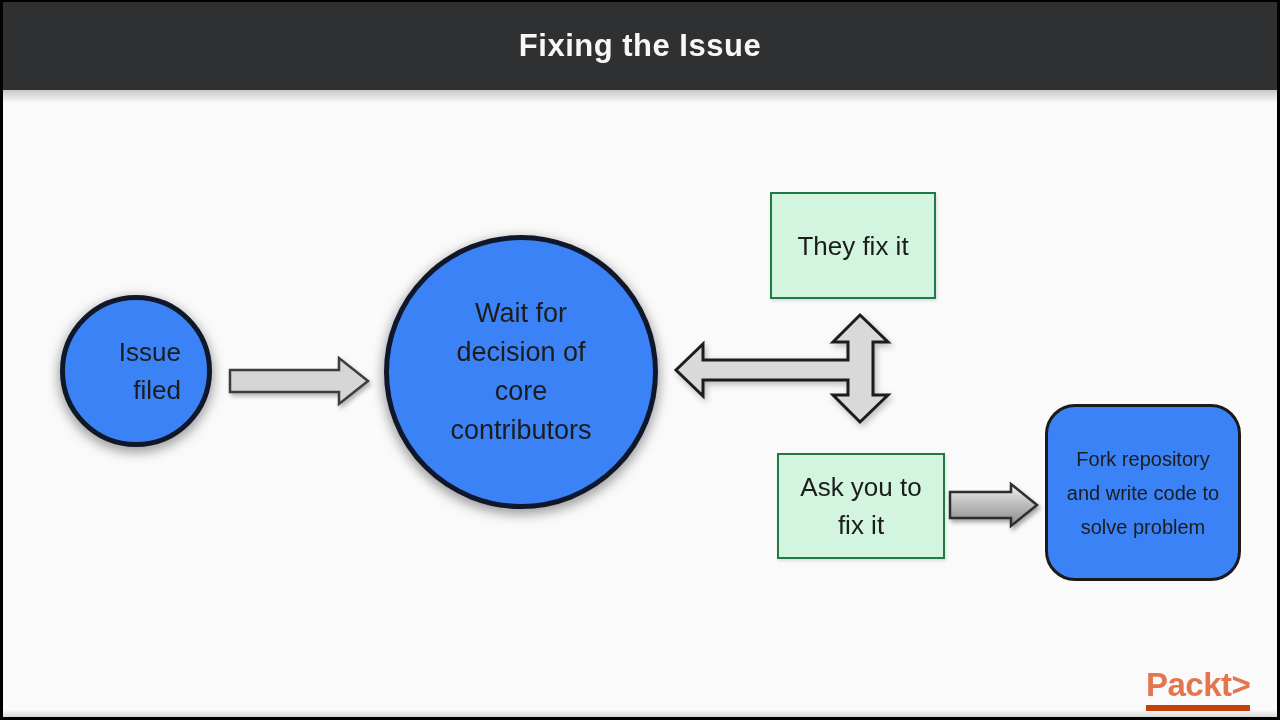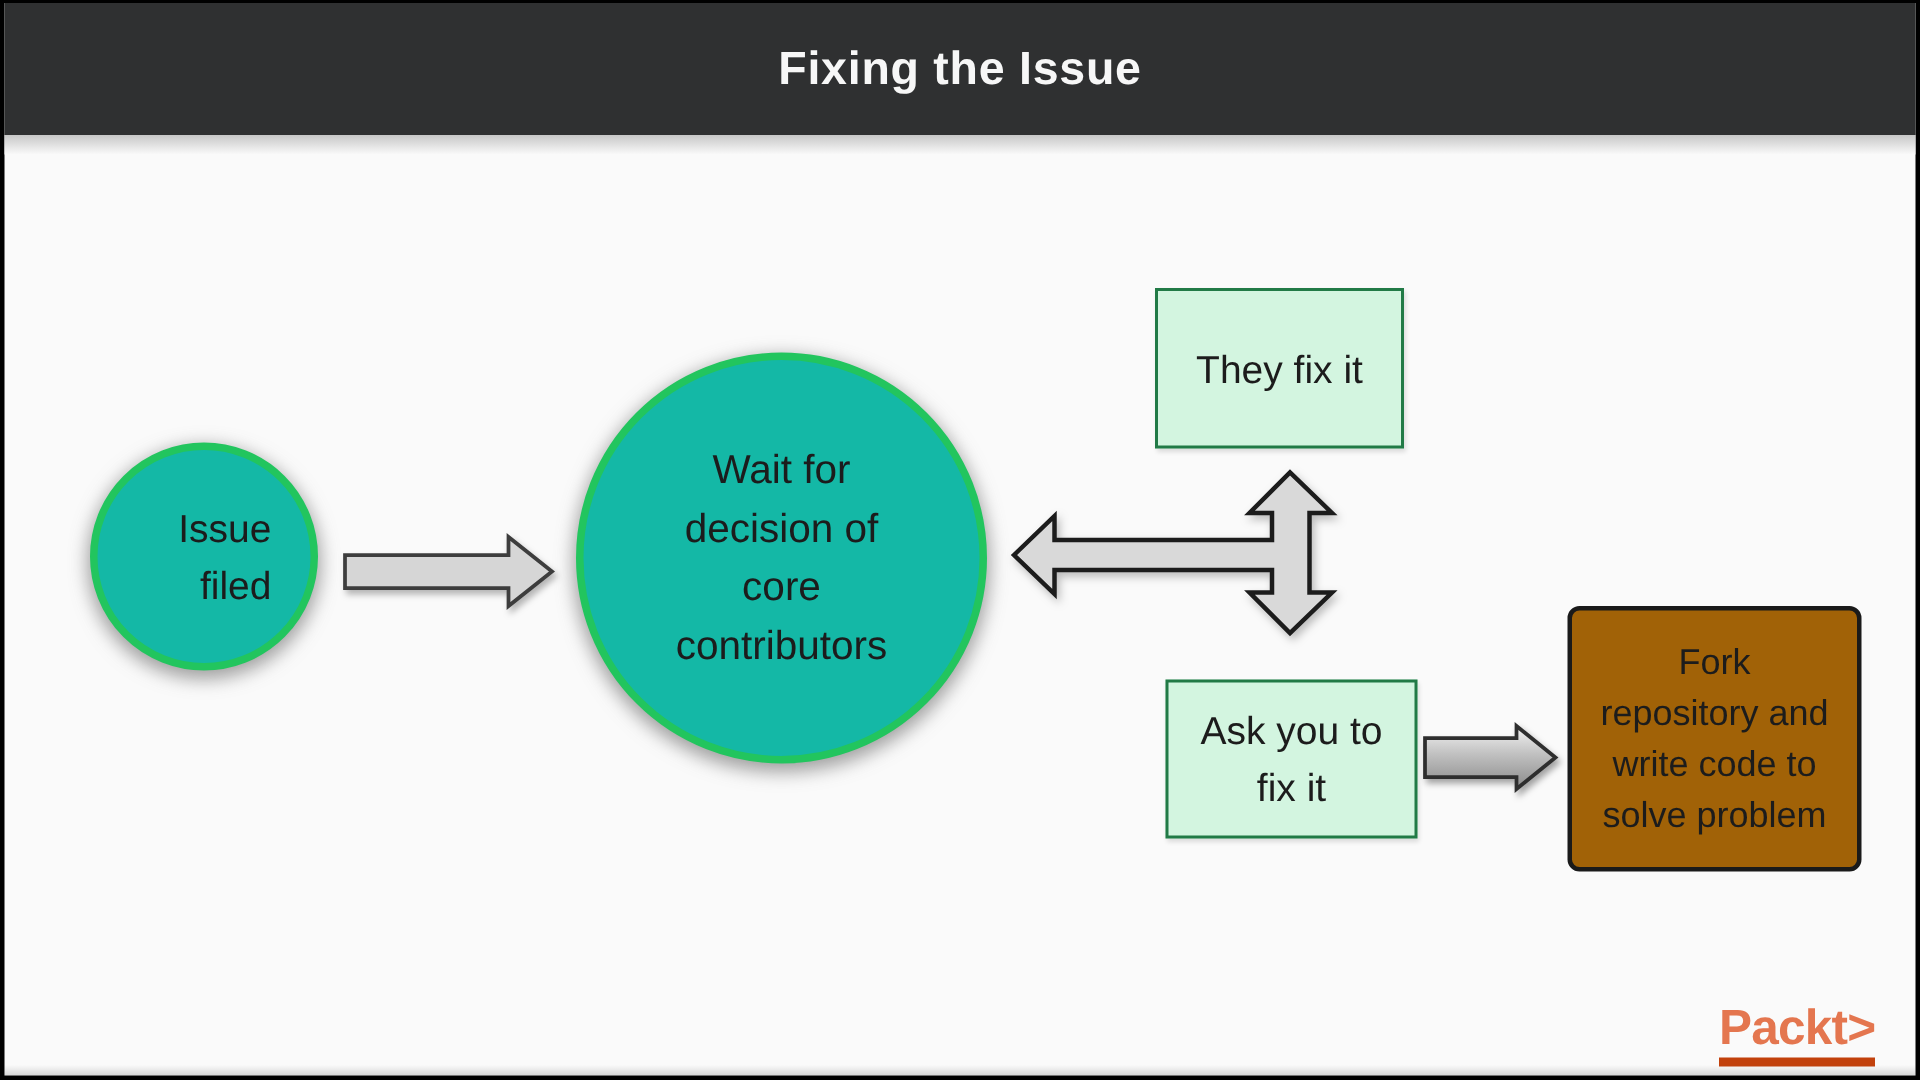--- a/index.html
+++ b/index.html
@@ -26,21 +26,21 @@
     background:linear-gradient(to bottom, #c7c7c7, #fafafa);
   }
   .bottom-fade {
     position:absolute; left:0; right:0; bottom:0; height:7px;
     background:linear-gradient(to bottom, rgba(0,0,0,0), rgba(0,0,0,0.14));
   }
 
   
   .circle {
     position:absolute; border-radius:50%;
-    background:#14b8a6; border:5px solid #22c55e;
+    background:#3b82f6; border:5px solid #0f172a;
     box-shadow:0 4px 11px 2px rgba(105,105,105,0.6);
     display:flex; align-items:center; justify-content:center;
     text-align:center; color:#1c1c1c;
   }
   .circle-issue { left:57px; top:293px; width:152px; height:152px; font-size:26px; line-height:38px; }
   .circle-issue span { width:90px;text-align:right; }
   .circle-wait { left:381px; top:233px; width:274px; height:274px; font-size:27px; line-height:39px; }
   .circle-wait span { width:182px; }
 
   
@@ -51,23 +51,23 @@
     display:flex; align-items:center; justify-content:center;
     text-align:center; color:#1c1c1c; font-size:26px; line-height:38px;
   }
   .gbox-they { left:767px; top:190px; width:166px; height:107px; }
   .gbox-ask  { left:774px; top:451px; width:168px; height:106px; }
   .gbox-ask span { width:142px; }
 
   
   .result-box {
     position:absolute; left:1042px; top:402px; width:196px; height:177px;
-    background:#a16207; border:3px solid #1a1a1a; border-radius:8px;
+    background:#3b82f6; border:3px solid #1a1a1a; border-radius:30px;
     display:flex; align-items:center; justify-content:center;
-    text-align:center; color:#1c1c1c; font-size:24px; line-height:34px;
+    text-align:center; color:#1c1c1c; font-size:20px; line-height:34px;
   }
   .result-box span { width:158px; }
 
   
   .arrow { position:absolute; }
   .a1 { left:224px; top:352px; filter:drop-shadow(2px 3px 2px rgba(0,0,0,0.28)); }
   .a2 { left:670px; top:306px; filter:drop-shadow(2px 3px 3px rgba(0,0,0,0.25)); }
   .a3 { left:944px; top:478px; filter:drop-shadow(2px 3px 2px rgba(0,0,0,0.35)); }
 
   

